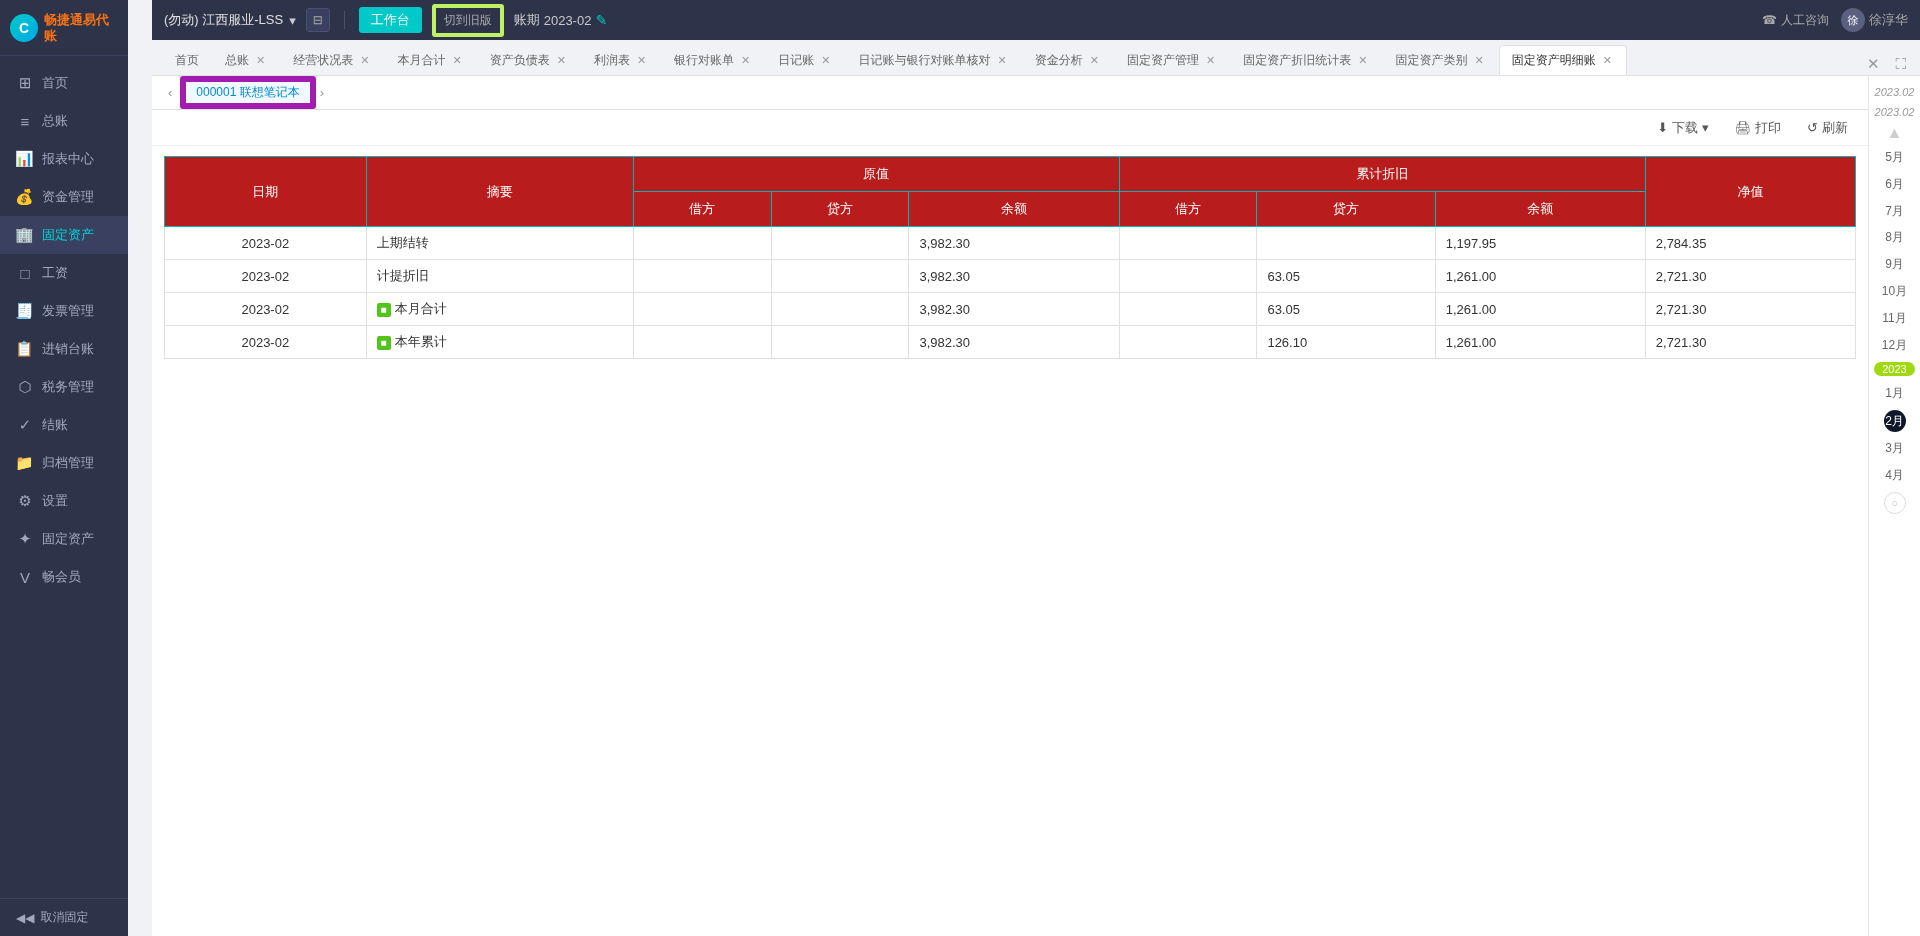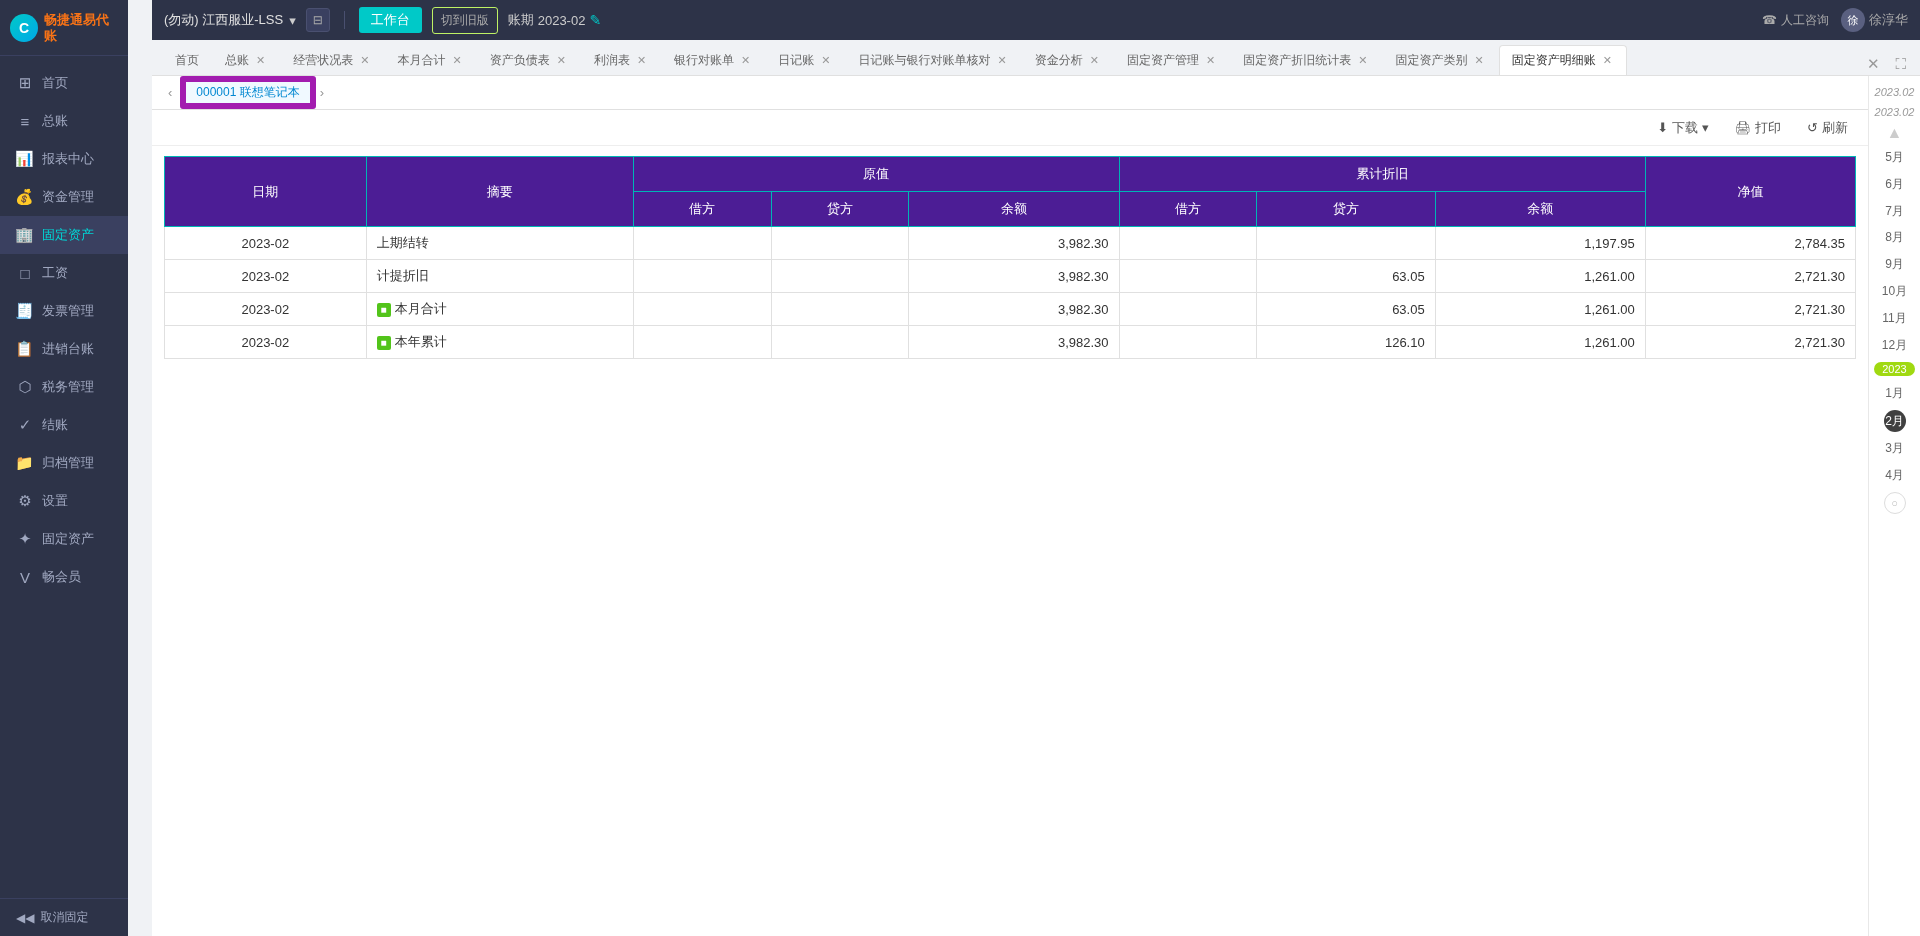--- a/index.html
+++ b/index.html
@@ -20,21 +20,21 @@
     
     .main { flex: 1; display: flex; flex-direction: column; height: 100%; overflow: hidden; padding-left: 24px; }
 
     
     .topbar { height: 40px; background: #2d3348; display: flex; align-items: center; padding: 0 12px; gap: 10px; flex-shrink: 0; }
     .topbar-company { display: flex; align-items: center; gap: 6px; color: #ccc; font-size: 13px; }
     .topbar-company-name { color: #e0e0e0; }
     .topbar-divider { width: 1px; height: 18px; background: #4a5070; margin: 0 4px; }
     .topbar-copy-btn { width: 24px; height: 24px; background: #3a4060; border: 1px solid #4a5070; border-radius: 3px; display: flex; align-items: center; justify-content: center; color: #aaa; cursor: pointer; font-size: 12px; }
     .topbar-workbench-btn { background: #00c9c8; color: white; border: none; padding: 4px 12px; border-radius: 3px; cursor: pointer; font-size: 13px; }
-    .topbar-switch-btn { background: transparent; color: #aaa; border: 1px solid #bef264; padding: 4px 8px; border-radius: 3px; cursor: pointer; font-size: 12px; }
+    .topbar-switch-btn { background: transparent; color: #aaa; border: 4px solid #bef264; padding: 4px 8px; border-radius: 3px; cursor: pointer; font-size: 12px; }
     .topbar-period { color: #ccc; font-size: 13px; display: flex; align-items: center; gap: 4px; }
     .topbar-period-edit { color: #00c9c8; cursor: pointer; font-size: 14px; }
     .topbar-right { margin-left: auto; display: flex; align-items: center; gap: 12px; }
     .topbar-help { color: #aaa; font-size: 12px; display: flex; align-items: center; gap: 4px; cursor: pointer; }
     .topbar-user { color: #aaa; font-size: 13px; display: flex; align-items: center; gap: 4px; cursor: pointer; }
     .topbar-avatar { width: 24px; height: 24px; background: #5a6080; border-radius: 50%; display: flex; align-items: center; justify-content: center; color: white; font-size: 11px; }
 
     
     .tabbar { height: 36px; background: #f0f2f5; border-bottom: 1px solid #e0e0e0; display: flex; align-items: flex-end; padding: 0 10px; overflow-x: auto; flex-shrink: 0; white-space: nowrap; }
     .tabbar::-webkit-scrollbar { height: 3px; }
@@ -55,32 +55,32 @@
     .subnav-breadcrumb { background: #f0f9ff; border: 6px solid #a21caf; border-radius: 3px; padding: 2px 10px; font-size: 12px; color: #0288d1; display: flex; align-items: center; gap: 4px; }
     .subnav-breadcrumb-arrow { color: #999; }
 
     
     .toolbar { height: 36px; background: white; border-bottom: 1px solid #eee; display: flex; align-items: center; justify-content: flex-end; padding: 0 12px; gap: 10px; flex-shrink: 0; }
     .toolbar-btn { display: flex; align-items: center; gap: 4px; color: #555; font-size: 13px; cursor: pointer; padding: 4px 8px; border-radius: 3px; }
 
     
     .table-wrap { flex: 1; overflow: auto; padding: 10px 12px; }
     table { width: 100%; border-collapse: collapse; }
-    thead tr th { background: #4c1d95; color: white; text-align: center; padding: 8px 10px; font-size: 13px; font-weight: normal; border: 1px solid #00b5b5; white-space: nowrap; }
+    thead tr th { background: #b91c1c; color: white; text-align: center; padding: 8px 10px; font-size: 13px; font-weight: normal; border: 1px solid #00b5b5; white-space: nowrap; }
     tbody tr td { border: 1px solid #e0e0e0; padding: 7px 10px; font-size: 13px; text-align: center; color: #333; background: white; }
     .td-left { text-align: left; }
-    .td-right { text-align: right; }
+    .td-right { text-align: left; }
     .tag-green { display: inline-flex; align-items: center; justify-content: center; width: 14px; height: 14px; background: #52c41a; border-radius: 2px; color: white; font-size: 10px; margin-right: 4px; }
 
     
     .timeline { width: 52px; background: white; border-left: 1px solid #e8e8e8; display: flex; flex-direction: column; align-items: center; overflow-y: auto; padding: 6px 0; flex-shrink: 0; }
     .timeline-period-label { font-size: 11px; color: #999; padding: 4px 2px; width: 100%; text-align: center; font-style: italic; }
     .timeline-month { font-size: 12px; color: #666; padding: 5px 2px; cursor: pointer; width: 100%; text-align: center; line-height: 1.4; }
     .timeline-arrow { color: #ccc; font-size: 16px; cursor: pointer; padding: 2px; }
-    .timeline-circle-btn { width: 22px; height: 22px; border-radius: 50%; background: #404040; color: white; display: flex; align-items: center; justify-content: center; font-size: 12px; cursor: pointer; margin: 3px auto; }
+    .timeline-circle-btn { width: 22px; height: 22px; border-radius: 50%; background: #0f172a; color: white; display: flex; align-items: center; justify-content: center; font-size: 12px; cursor: pointer; margin: 3px auto; }
     .timeline-circle-empty { width: 22px; height: 22px; border-radius: 50%; border: 1px solid #ddd; display: flex; align-items: center; justify-content: center; font-size: 11px; color: #bbb; margin: 3px auto; cursor: pointer; }
 
     
     .tabbar-actions { margin-left: auto; display: flex; align-items: center; gap: 8px; padding-left: 10px; }
     .tabbar-action-btn { color: #999; cursor: pointer; font-size: 15px; padding: 2px 4px; }
   </style>
 </head>
 <body>
 
 <div class="sidebar">

